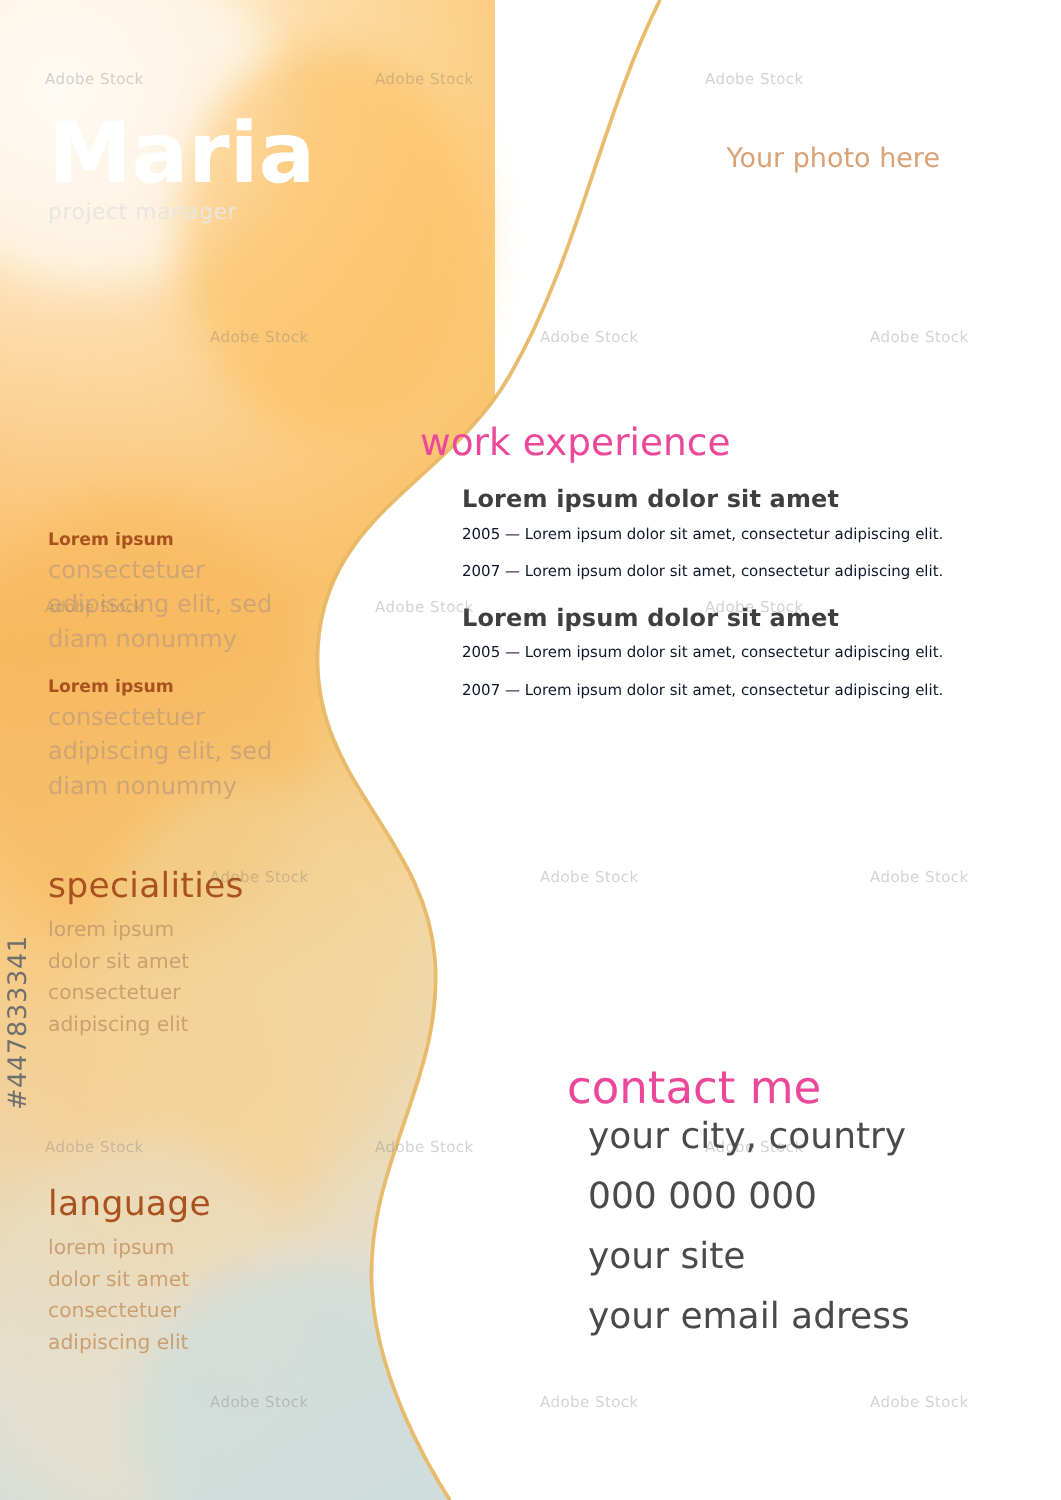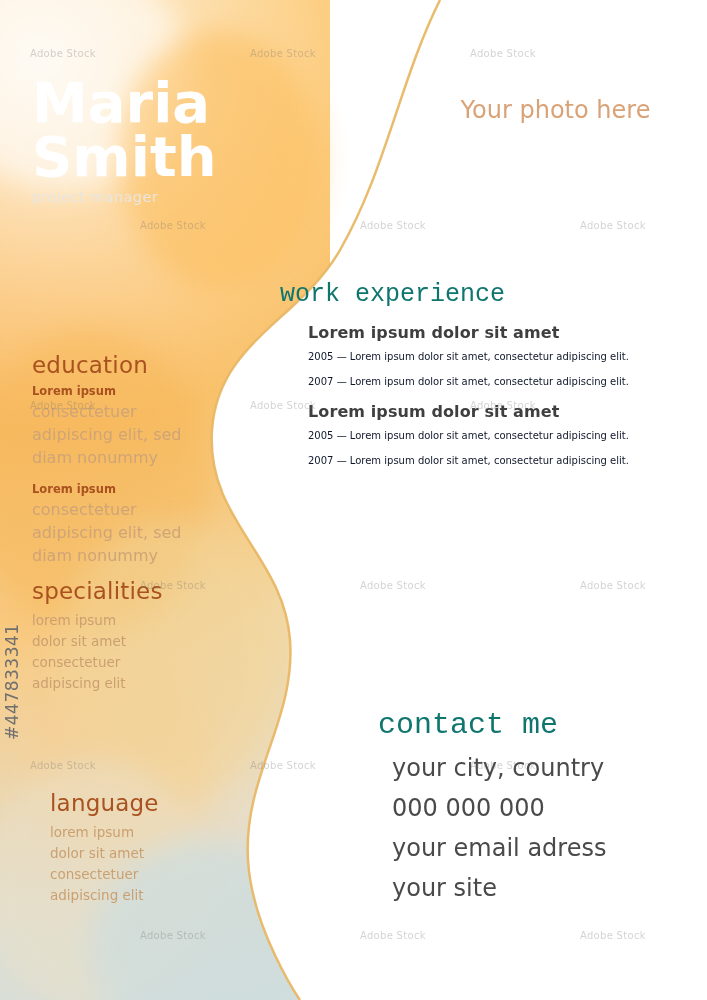--- a/index.html
+++ b/index.html
@@ -87,21 +87,21 @@
     color: #e8e6e0;
     letter-spacing: 0.4px;
   }
 
   .photo-note {
     position: absolute;
     right: 44px;
     top: 94px;
     width: 215px;
     text-align: center;
-    font-size: 24px;
+    font-size: 18px;
     line-height: 1.35;
     color: #d9a277;
   }
 
   
   .left-sec {
     position: absolute;
     left: 32px;
     width: 180px;
   }
@@ -125,29 +125,28 @@
     color: #cfa476;
   }
   .left-list {
     font-size: 13.5px;
     line-height: 1.55;
     color: #cba071;
   }
 
   #education { top: 352px; }
   #specialities { top: 578px; }
-  #language { top: 790px; margin-left: 18px; }
+  #language { top: 790px; }
 
   
   .right-sec { position: absolute; }
   .sec-title {
     font-size: 25px;
-    color: #0f766e;
+    color: #ec4899;
     font-weight: normal;
-    font-family: Liberation Mono, monospace;
   }
 
   #work-experience { left: 280px; top: 280px; width: 390px; }
   .job { margin-bottom: 6px; margin-left: 28px; }
   .job-title {
     font-size: 16px;
     color: #3f3f3f;
     font-weight: bold;
     margin: 14px 0 8px 0;
     letter-spacing: .1px;
@@ -157,21 +156,21 @@
     line-height: 1.35;
     color: #0f172a;
     margin-bottom: 11px;
   }
 
   #contact-me {
     left: 378px;
     top: 708px;
     width: 300px;
   }
-  #contact-me .sec-title { font-size: 30px; margin-bottom: 12px; }
+  #contact-me .sec-title { font-size: 30px; margin-bottom: 0; }
   .contact-item {
     font-size: 24px;
     color: #4a4a4a;
     margin: 0 0 12px 14px;
   }
 
   
   .wm-vert {
     position: absolute;
     left: 2px;
@@ -225,28 +224,26 @@
                  C308,722 255,778 260,860
                  C264,932 312,1000 312,1000" fill="none" stroke="#ffffff" stroke-width="4" opacity="0.9"></path>
       </svg>
     </div>
   </div>
 
   <div class="content">
 
     <div class="name-block">
       <div class="name">Maria</div>
-      <div class="name">Smith</div>
       <div class="role">project manager</div>
     </div>
 
     <div class="photo-note">Your photo here</div>
 
     <div class="left-sec" id="education">
-      <h2>education</h2>
       <div class="edu-item">
         <div class="edu-title">Lorem ipsum</div>
         <div class="edu-body">consectetuer adipiscing elit, sed diam nonummy</div>
       </div>
       <div class="edu-item">
         <div class="edu-title">Lorem ipsum</div>
         <div class="edu-body">consectetuer adipiscing elit, sed diam nonummy</div>
       </div>
     </div>
 
@@ -283,22 +280,22 @@
         <div class="job-title">Lorem ipsum dolor sit amet</div>
         <div class="job-entry">2005 — Lorem ipsum dolor sit amet, consectetur adipiscing elit.</div>
         <div class="job-entry">2007 — Lorem ipsum dolor sit amet, consectetur adipiscing elit.</div>
       </div>
     </div>
 
     <div class="right-sec" id="contact-me">
       <div class="sec-title">contact me</div>
       <div class="contact-item">your city, country</div>
       <div class="contact-item">000 000 000</div>
+      <div class="contact-item">your site</div>
       <div class="contact-item">your email adress</div>
-      <div class="contact-item">your site</div>
     </div>
 
     <div class="wm-vert">#447833341</div>
     <div class="wm-tile" style="left:30px;  top:48px;">Adobe Stock</div>
     <div class="wm-tile" style="left:250px; top:48px;">Adobe Stock</div>
     <div class="wm-tile" style="left:470px; top:48px;">Adobe Stock</div>
     <div class="wm-tile" style="left:140px; top:220px;">Adobe Stock</div>
     <div class="wm-tile" style="left:360px; top:220px;">Adobe Stock</div>
     <div class="wm-tile" style="left:580px; top:220px;">Adobe Stock</div>
     <div class="wm-tile" style="left:30px;  top:400px;">Adobe Stock</div>

